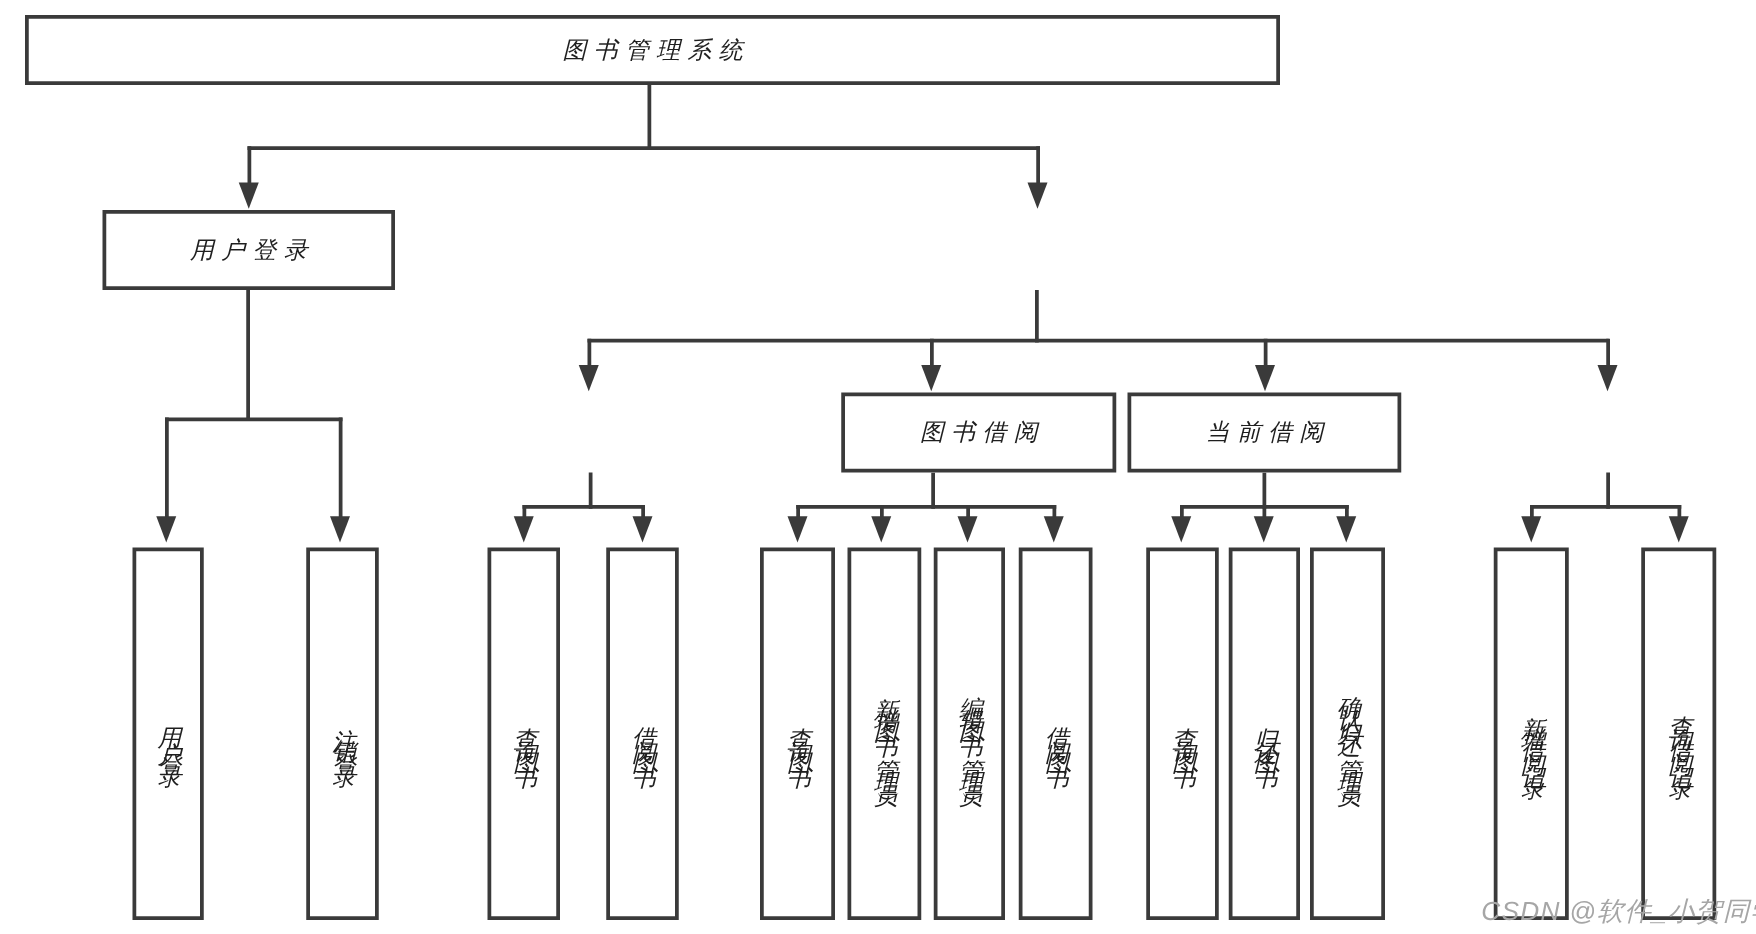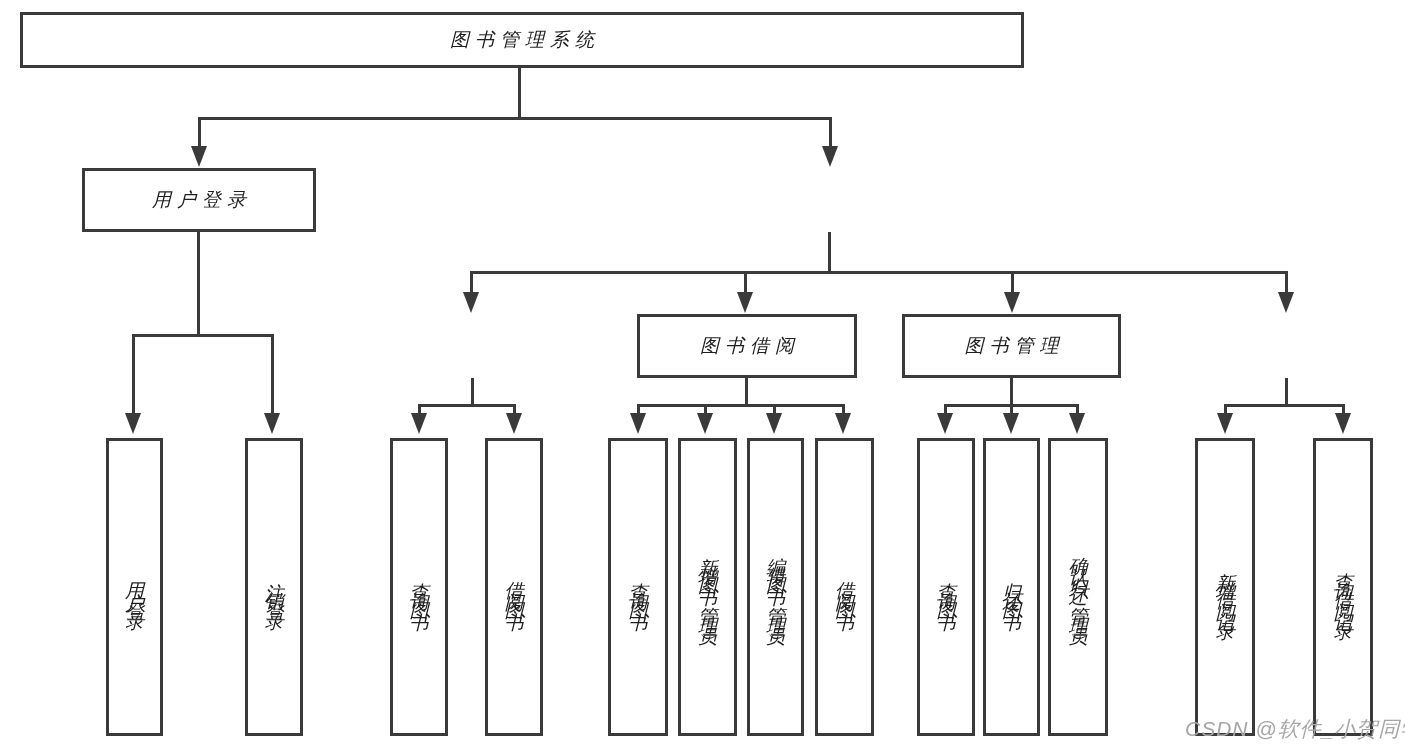--- a/index.html
+++ b/index.html
@@ -111,22 +111,22 @@
   <div class="hl" style="left:1224px;top:404px;width:121px"></div>
   <div class="vl" style="left:1224px;top:404px;height:12px"></div>
   <div class="arrow" style="left:1217px;top:413px"></div>
   <div class="vl" style="left:1342px;top:404px;height:12px"></div>
   <div class="arrow" style="left:1335px;top:413px"></div>
 
   <div class="node" style="left:20px;top:12px;width:1004px;height:56px">图书管理系统</div>
 
   <div class="node" style="left:82px;top:168px;width:234px;height:64px">用户登录</div>
 
-  <div class="node" style="left:637px;top:314px;width:220px;height:64px">图书借阅</div>
-  <div class="node" style="left:902px;top:314px;width:219px;height:64px">图书管理</div>
+  <div class="node" style="left:673px;top:314px;width:220px;height:64px">图书借阅</div>
+  <div class="node" style="left:902px;top:314px;width:219px;height:64px">当前借阅</div>
 
   <div class="node leaf" style="left:106px;top:438px;width:57px;height:298px">用户登录</div>
   <div class="node leaf" style="left:245px;top:438px;width:58px;height:298px">注销登录</div>
 
   <div class="node leaf" style="left:390px;top:438px;width:58px;height:298px">查询图书</div>
   <div class="node leaf" style="left:485px;top:438px;width:58px;height:298px">借阅图书</div>
 
   <div class="node leaf" style="left:608px;top:438px;width:60px;height:298px">查询图书</div>
   <div class="node leaf" style="left:678px;top:438px;width:59px;height:298px">新增图书（管理员）</div>
   <div class="node leaf" style="left:747px;top:438px;width:57px;height:298px">编辑图书（管理员）</div>

